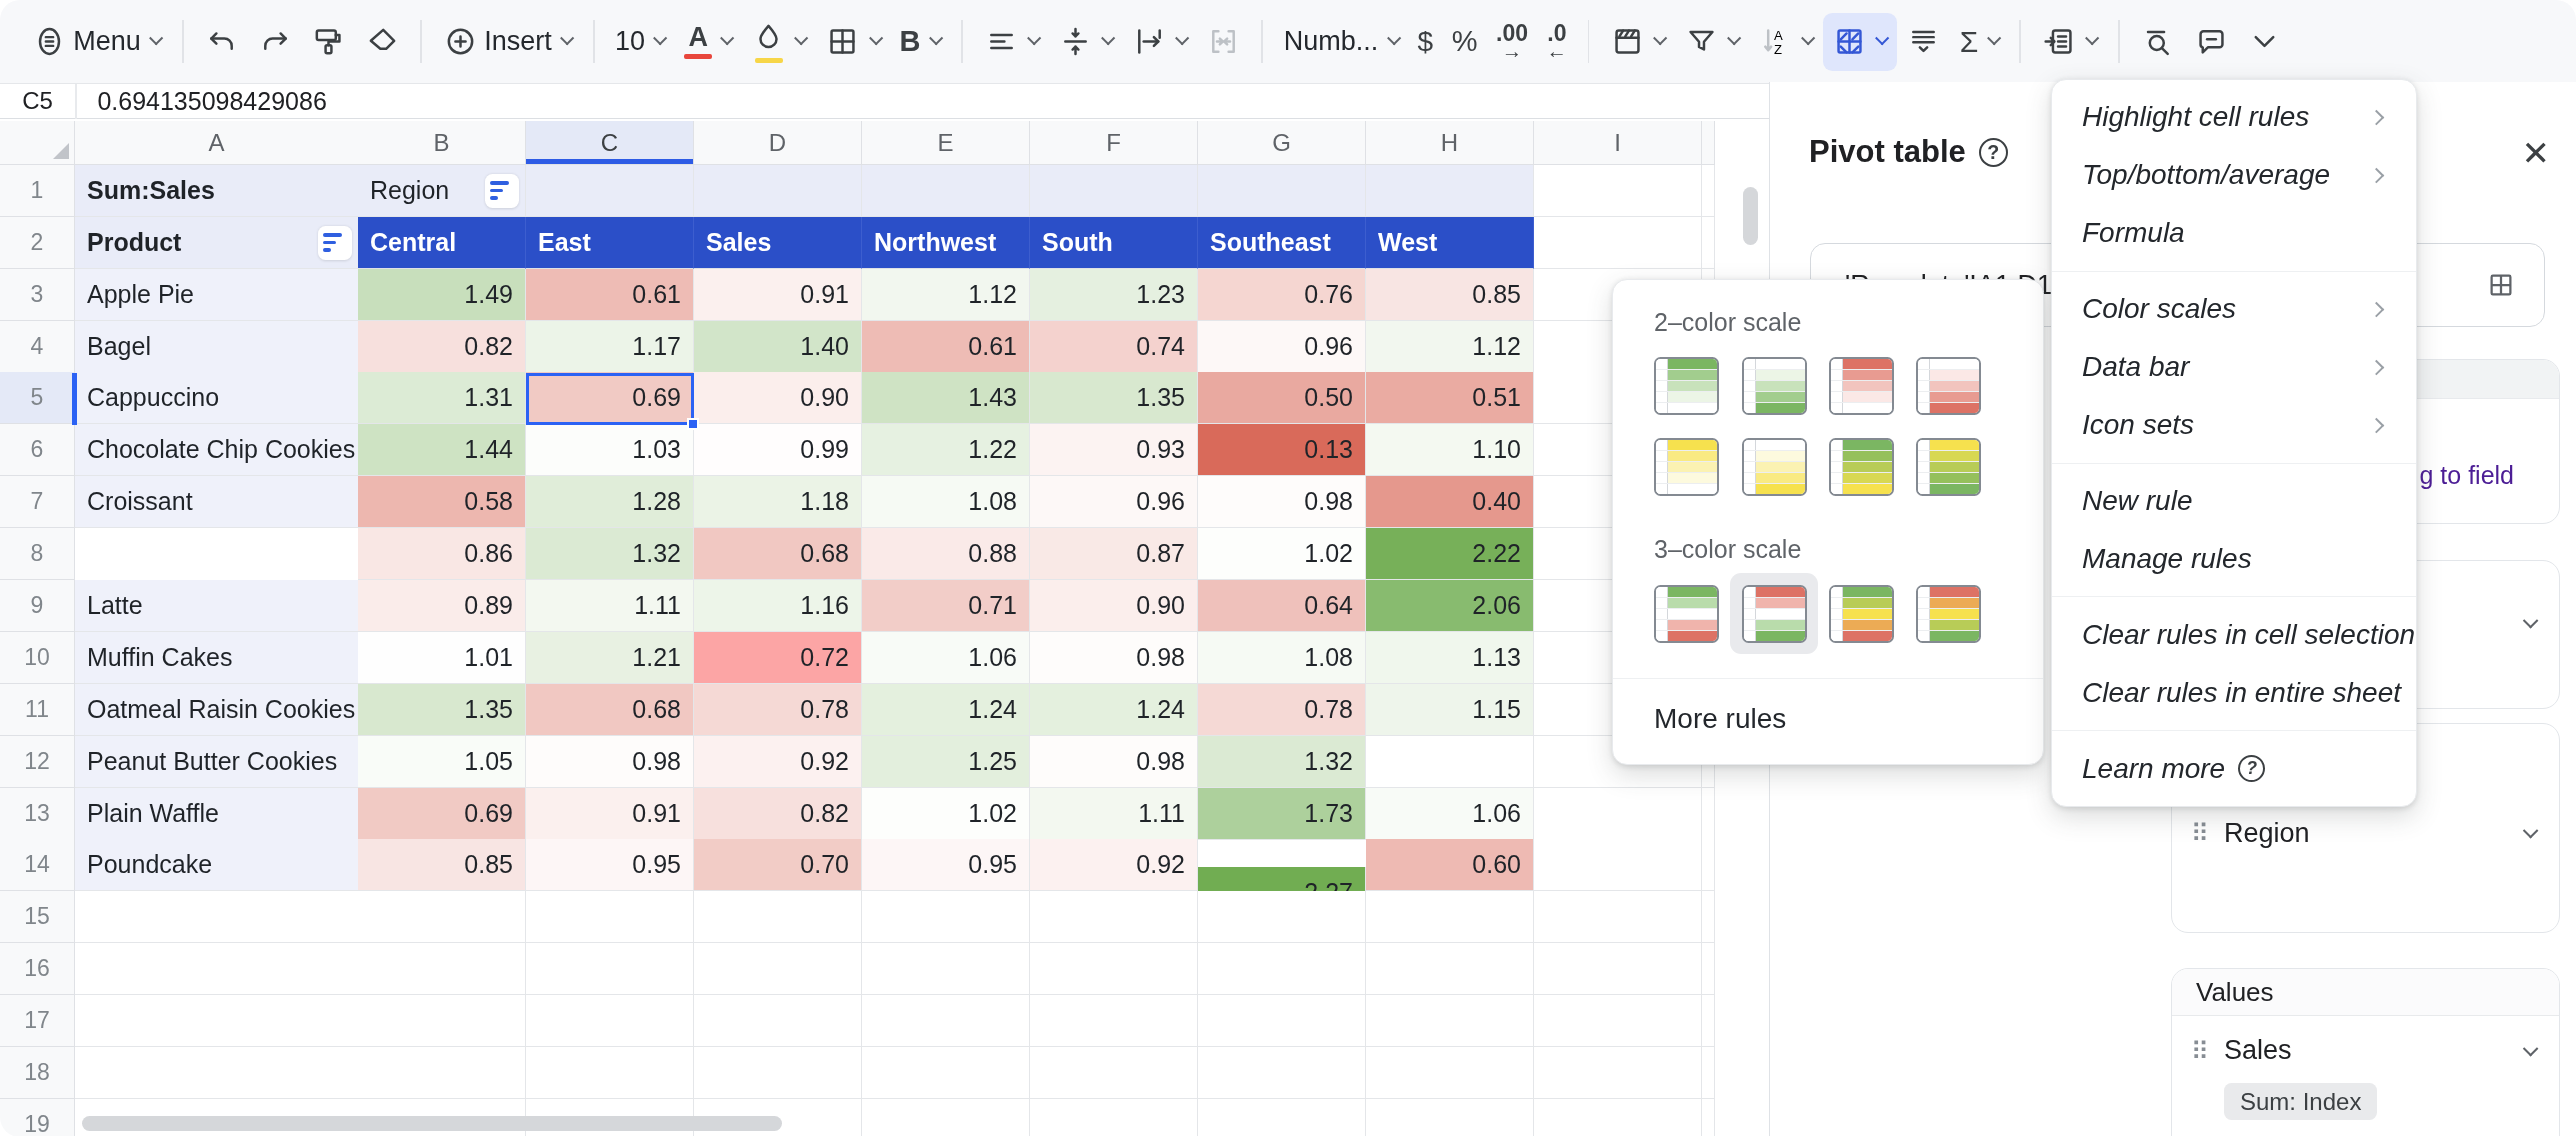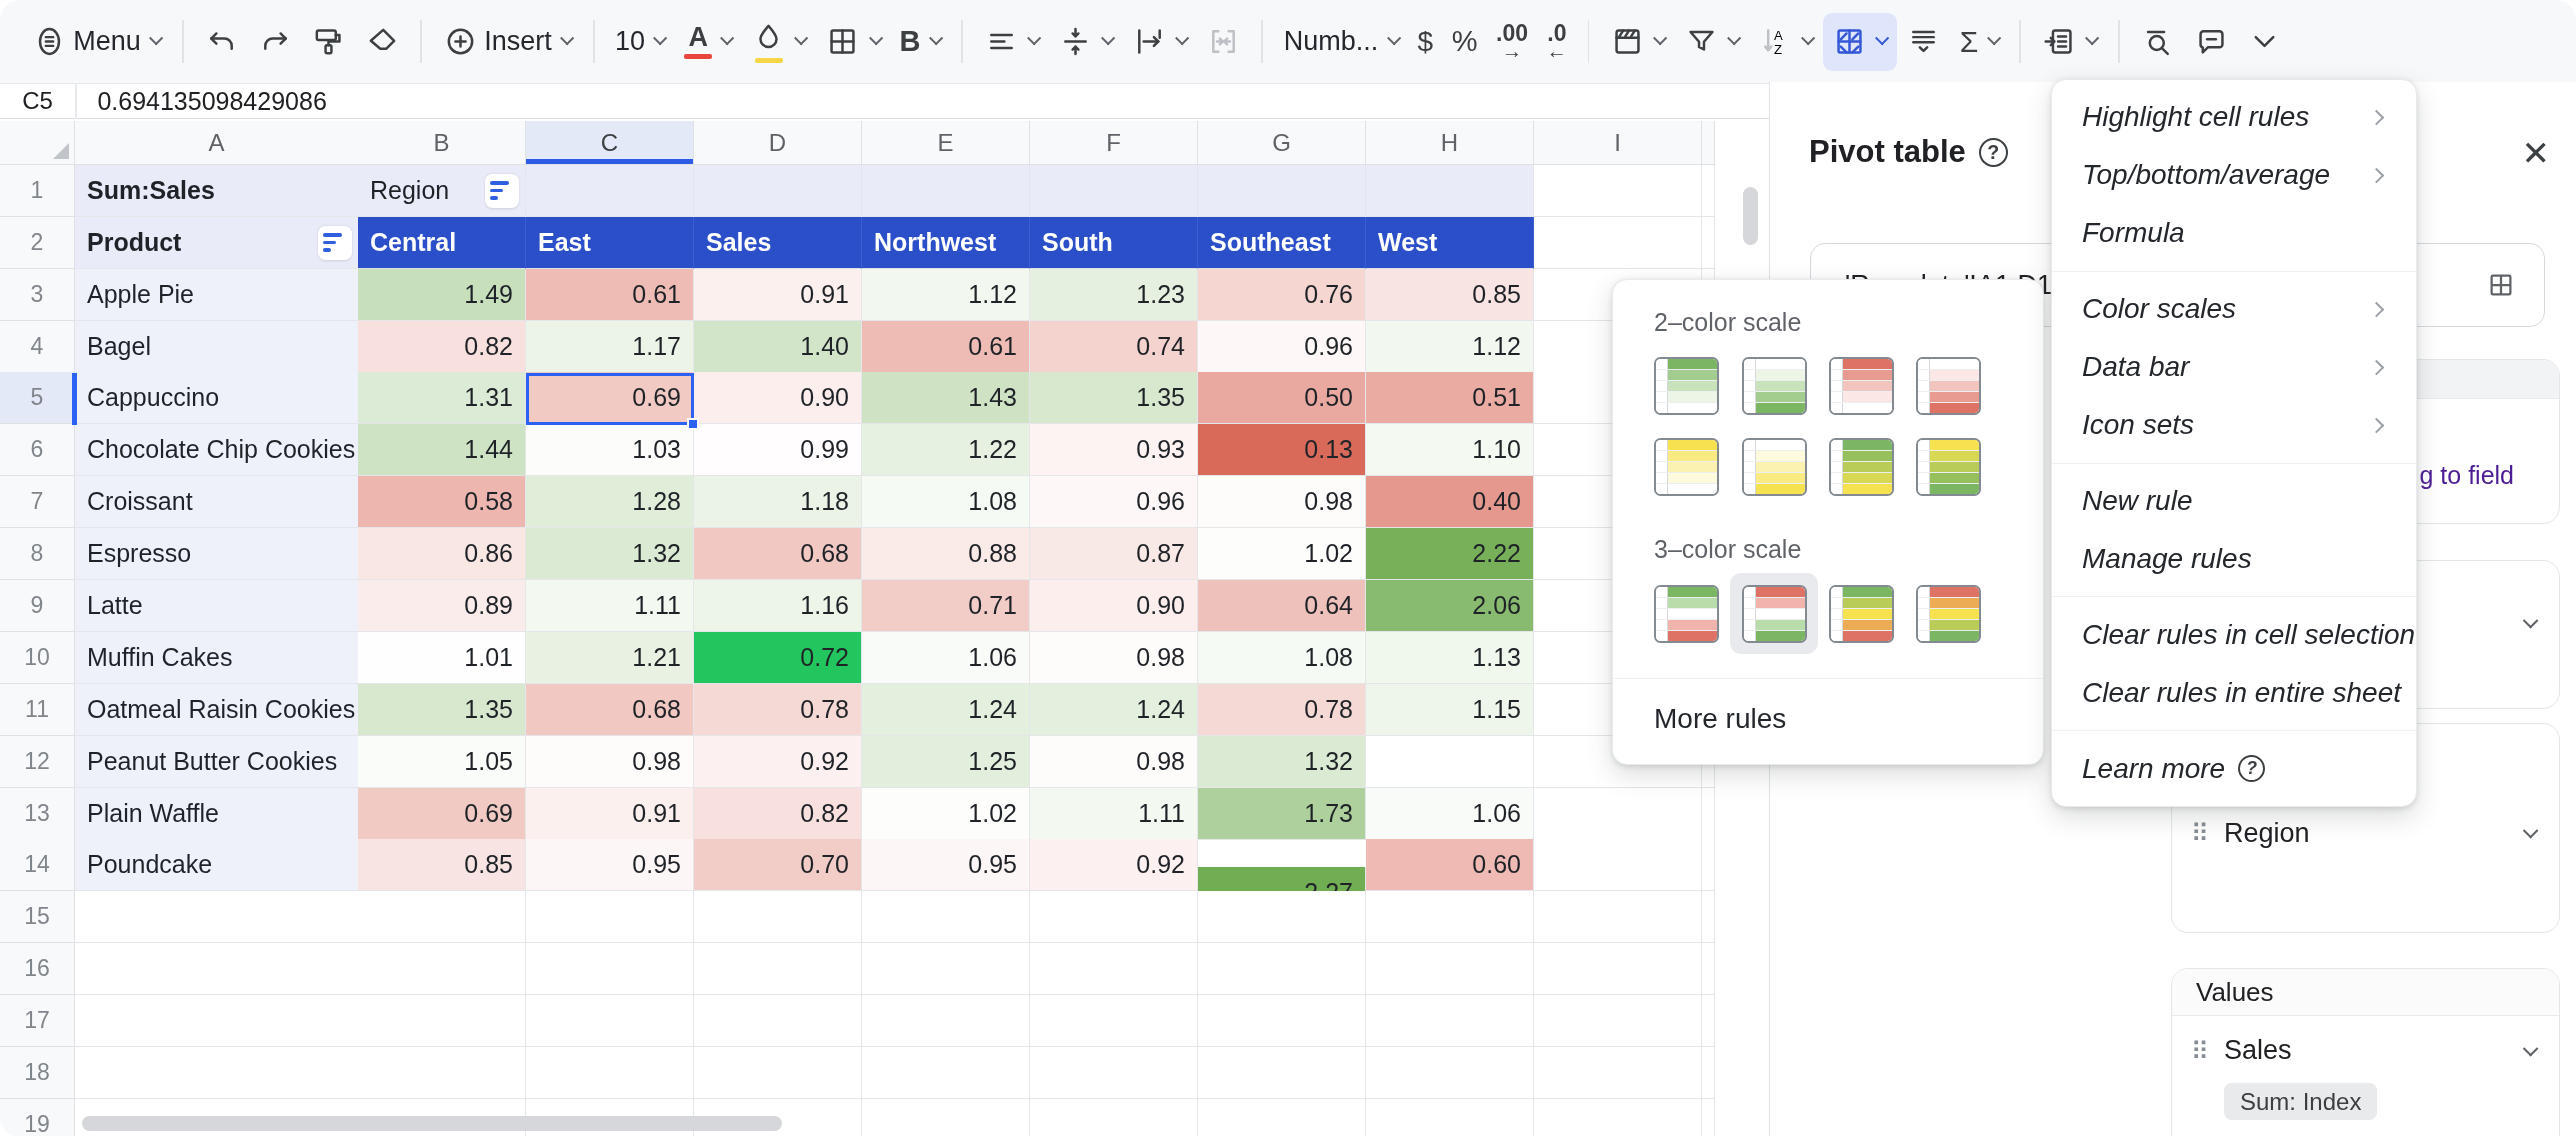--- a/index.html
+++ b/index.html
@@ -453,21 +453,20 @@
         <div class="c num" style="left: 358px; top: 355px; width: 168px; height: 52px; background: rgb(237, 183, 175);">0.58</div>
         <div class="c num" style="left: 526px; top: 355px; width: 168px; height: 52px; background: rgb(224, 237, 217);">1.28</div>
         <div class="c num" style="left: 694px; top: 355px; width: 168px; height: 52px; background: rgb(235, 243, 230);">1.18</div>
         <div class="c num" style="left: 862px; top: 355px; width: 168px; height: 52px; background: rgb(246, 250, 244);">1.08</div>
         <div class="c num" style="left: 1030px; top: 355px; width: 168px; height: 52px; background: rgb(253, 248, 247);">0.96</div>
         <div class="c num" style="left: 1198px; top: 355px; width: 168px; height: 52px; background: rgb(254, 252, 251);">0.98</div>
         <div class="c num" style="left: 1366px; top: 355px; width: 168px; height: 52px; background: rgb(229, 152, 141);">0.40</div>
         <div class="c" style="left: 1534px; top: 355px; width: 168px; height: 52px;"></div>
         <div class="c" style="left: 1702px; top: 355px; width: 13px; height: 52px;"></div>
         <div class="gc" style="left: 0px; top: 407px; width: 75px; height: 52px;">8</div>
-        <div class="c txt acol" style="left: 75px; top: 407px; width: 284px; height: 52px;">Espresso</div>
         <div class="c num" style="left: 358px; top: 407px; width: 168px; height: 52px; background: rgb(249, 231, 228);">0.86</div>
         <div class="c num" style="left: 526px; top: 407px; width: 168px; height: 52px; background: rgb(219, 234, 211);">1.32</div>
         <div class="c num" style="left: 694px; top: 407px; width: 168px; height: 52px; background: rgb(241, 200, 194);">0.68</div>
         <div class="c num" style="left: 862px; top: 407px; width: 168px; height: 52px; background: rgb(250, 234, 232);">0.88</div>
         <div class="c num" style="left: 1030px; top: 407px; width: 168px; height: 52px; background: rgb(249, 233, 230);">0.87</div>
         <div class="c num" style="left: 1198px; top: 407px; width: 168px; height: 52px; background: rgb(253, 254, 252);">1.02</div>
         <div class="c num" style="left: 1366px; top: 407px; width: 168px; height: 52px; background: rgb(119, 176, 89);">2.22</div>
         <div class="c" style="left: 1534px; top: 407px; width: 168px; height: 52px;"></div>
         <div class="c" style="left: 1702px; top: 407px; width: 13px; height: 52px;"></div>
         <div class="gc" style="left: 0px; top: 459px; width: 75px; height: 52px;">9</div>
@@ -478,21 +477,21 @@
         <div class="c num" style="left: 862px; top: 459px; width: 168px; height: 52px; background: rgb(242, 205, 200);">0.71</div>
         <div class="c num" style="left: 1030px; top: 459px; width: 168px; height: 52px; background: rgb(251, 238, 236);">0.90</div>
         <div class="c num" style="left: 1198px; top: 459px; width: 168px; height: 52px; background: rgb(239, 193, 187);">0.64</div>
         <div class="c num" style="left: 1366px; top: 459px; width: 168px; height: 52px; background: rgb(136, 187, 111);">2.06</div>
         <div class="c" style="left: 1534px; top: 459px; width: 168px; height: 52px;"></div>
         <div class="c" style="left: 1702px; top: 459px; width: 13px; height: 52px;"></div>
         <div class="gc" style="left: 0px; top: 511px; width: 75px; height: 52px;">10</div>
         <div class="c txt acol" style="left: 75px; top: 511px; width: 284px; height: 52px;">Muffin Cakes</div>
         <div class="c num" style="left: 358px; top: 511px; width: 168px; height: 52px; background: rgb(254, 254, 254);">1.01</div>
         <div class="c num" style="left: 526px; top: 511px; width: 168px; height: 52px; background: rgb(232, 241, 226);">1.21</div>
-        <div class="c num" style="left: 694px; top: 511px; width: 168px; height: 52px; background: #22c55e;">0.72</div>
+        <div class="c num" style="left: 694px; top: 511px; width: 168px; height: 52px; background: #fca5a5;">0.72</div>
         <div class="c num" style="left: 862px; top: 511px; width: 168px; height: 52px; background: rgb(248, 251, 247);">1.06</div>
         <div class="c num" style="left: 1030px; top: 511px; width: 168px; height: 52px; background: rgb(254, 252, 251);">0.98</div>
         <div class="c num" style="left: 1198px; top: 511px; width: 168px; height: 52px; background: rgb(246, 250, 244);">1.08</div>
         <div class="c num" style="left: 1366px; top: 511px; width: 168px; height: 52px; background: rgb(240, 247, 237);">1.13</div>
         <div class="c" style="left: 1534px; top: 511px; width: 168px; height: 52px;"></div>
         <div class="c" style="left: 1702px; top: 511px; width: 13px; height: 52px;"></div>
         <div class="gc" style="left: 0px; top: 563px; width: 75px; height: 52px;">11</div>
         <div class="c txt acol" style="left: 75px; top: 563px; width: 284px; height: 52px;">Oatmeal Raisin Cookies</div>
         <div class="c num" style="left: 358px; top: 563px; width: 168px; height: 52px; background: rgb(216, 232, 207);">1.35</div>
         <div class="c num" style="left: 526px; top: 563px; width: 168px; height: 52px; background: rgb(241, 200, 194);">0.68</div>

